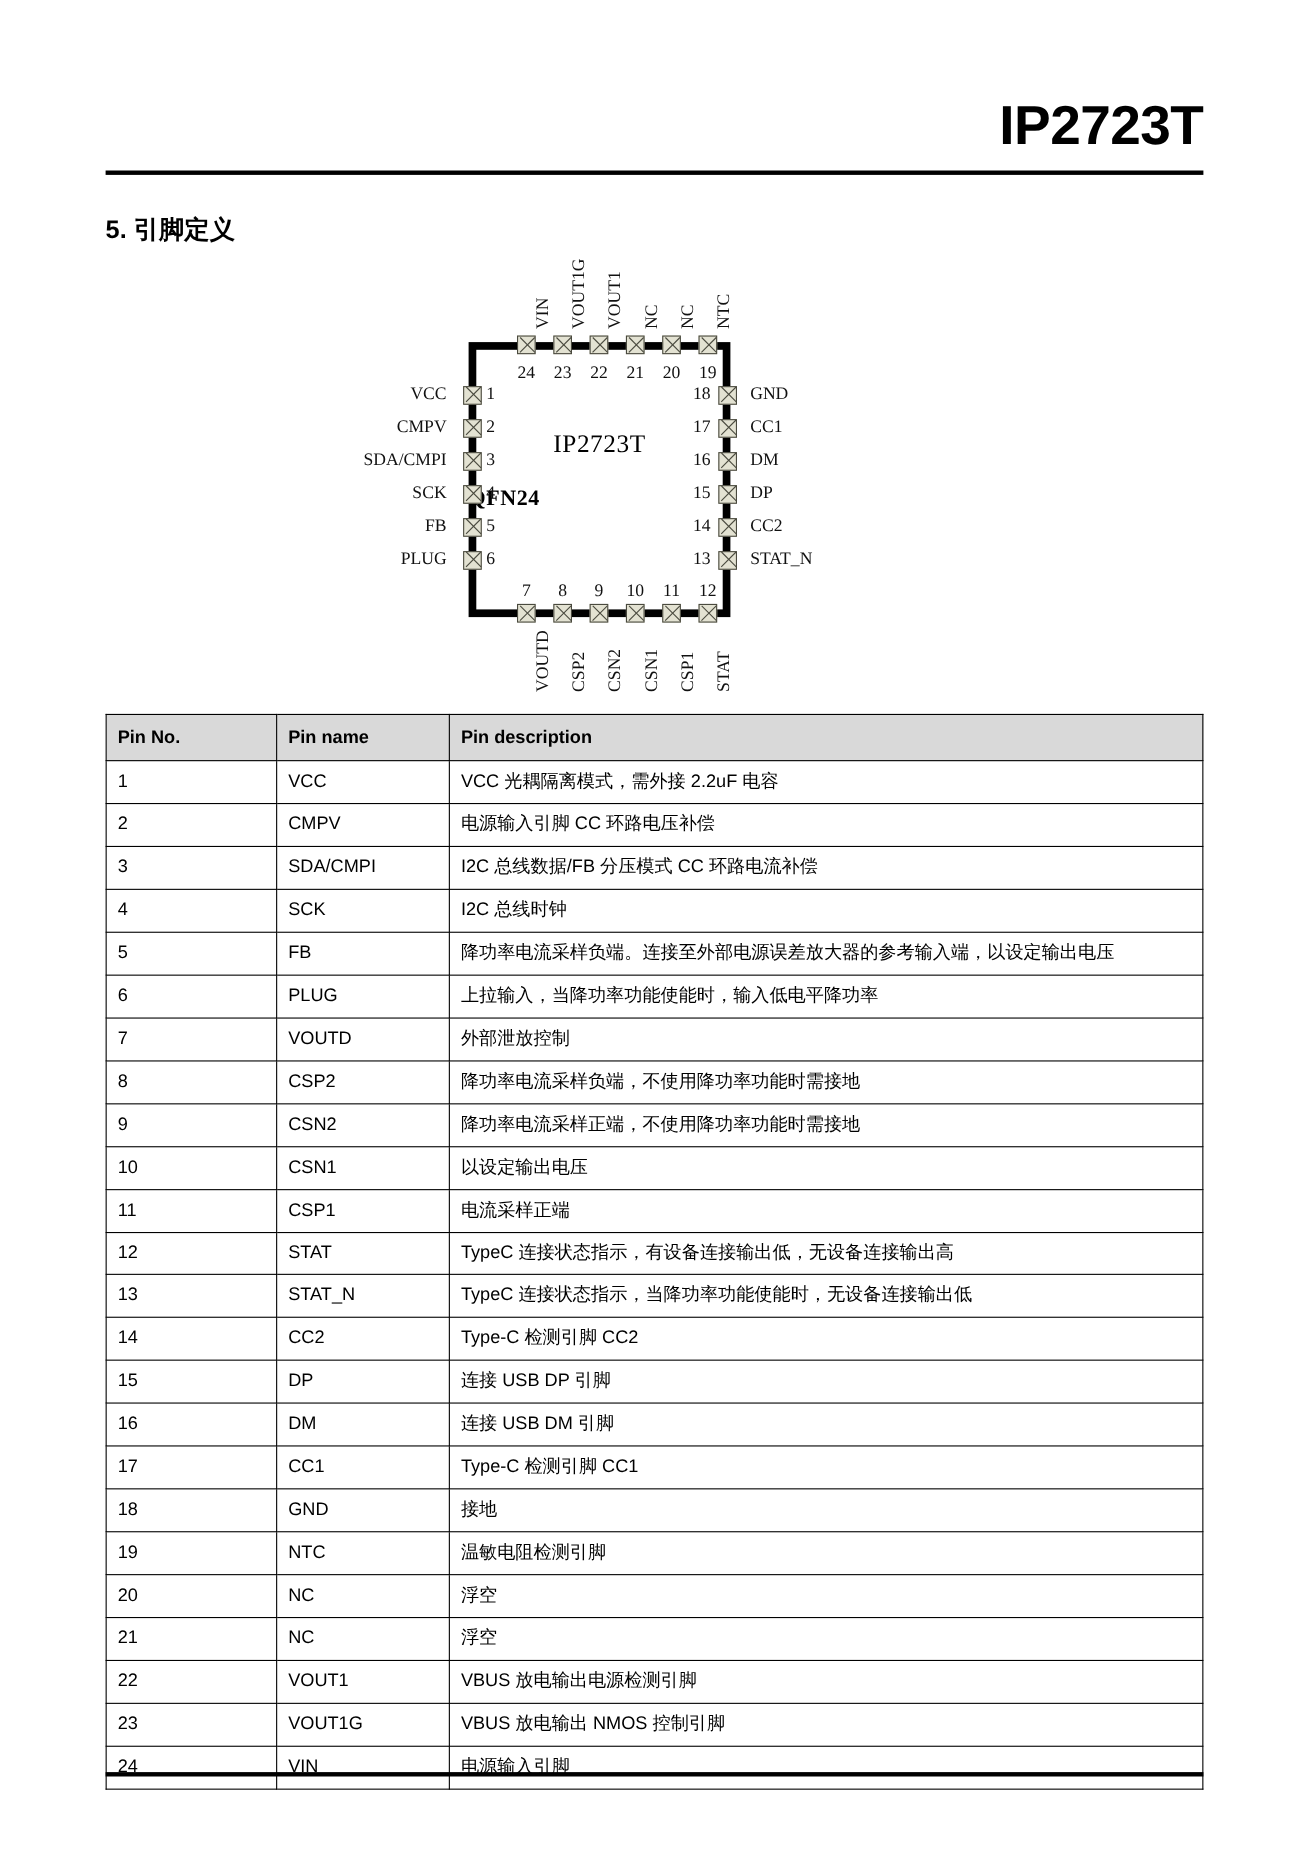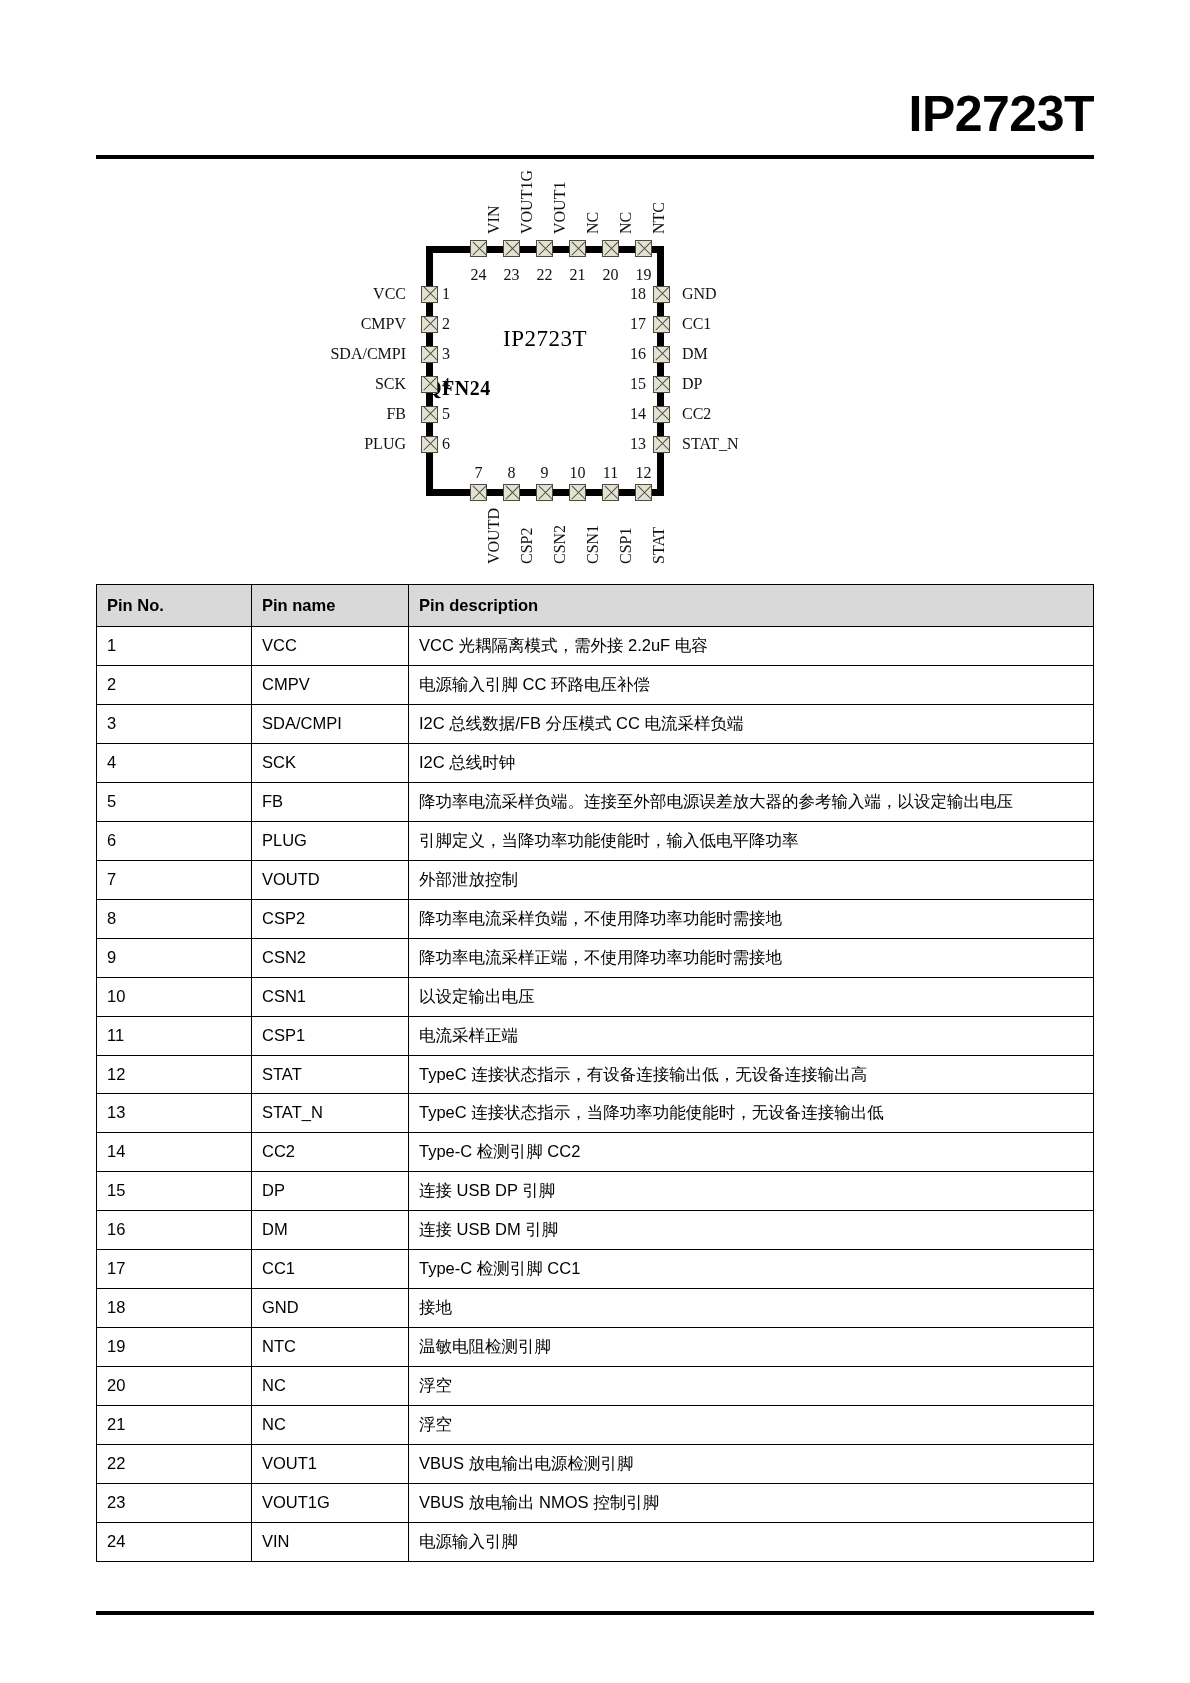--- a/index.html
+++ b/index.html
@@ -182,20 +182,21 @@
 </head>
 <body>
 
 <div class="page">
 
   <div class="header">
     <div class="doc-title">IP2723T</div>
     <div class="header-rule"></div>
   </div>
 
+  <div class="section-heading">5. 引脚定义</div>
 
   <div class="diagram-wrap">
     <div class="chip">
       <div class="chip-outline"></div>
       <div class="chip-label-main">IP2723T</div>
       <div class="chip-label-pkg">QFN24</div>
     </div>
 
     <div id="diagram-layer">
         <div class="pad" style="left: 374px; top: 59.5px;"></div>
@@ -293,36 +294,36 @@
           <td>VCC 光耦隔离模式，需外接 2.2uF 电容</td>
         </tr>
         <tr>
           <td>2</td>
           <td>CMPV</td>
           <td>电源输入引脚 CC 环路电压补偿</td>
         </tr>
         <tr>
           <td>3</td>
           <td>SDA/CMPI</td>
-          <td>I2C 总线数据/FB 分压模式 CC 电流采样负端</td>
+          <td>I2C 总线数据/FB 分压模式 CC 环路电流补偿</td>
         </tr>
         <tr>
           <td>4</td>
           <td>SCK</td>
           <td>I2C 总线时钟</td>
         </tr>
         <tr>
           <td>5</td>
           <td>FB</td>
           <td>降功率电流采样负端。连接至外部电源误差放大器的参考输入端，以设定输出电压</td>
         </tr>
         <tr>
           <td>6</td>
           <td>PLUG</td>
-          <td>引脚定义，当降功率功能使能时，输入低电平降功率</td>
+          <td>上拉输入，当降功率功能使能时，输入低电平降功率</td>
         </tr>
         <tr>
           <td>7</td>
           <td>VOUTD</td>
           <td>外部泄放控制</td>
         </tr>
         <tr>
           <td>8</td>
           <td>CSP2</td>
           <td>降功率电流采样负端，不使用降功率功能时需接地</td>

